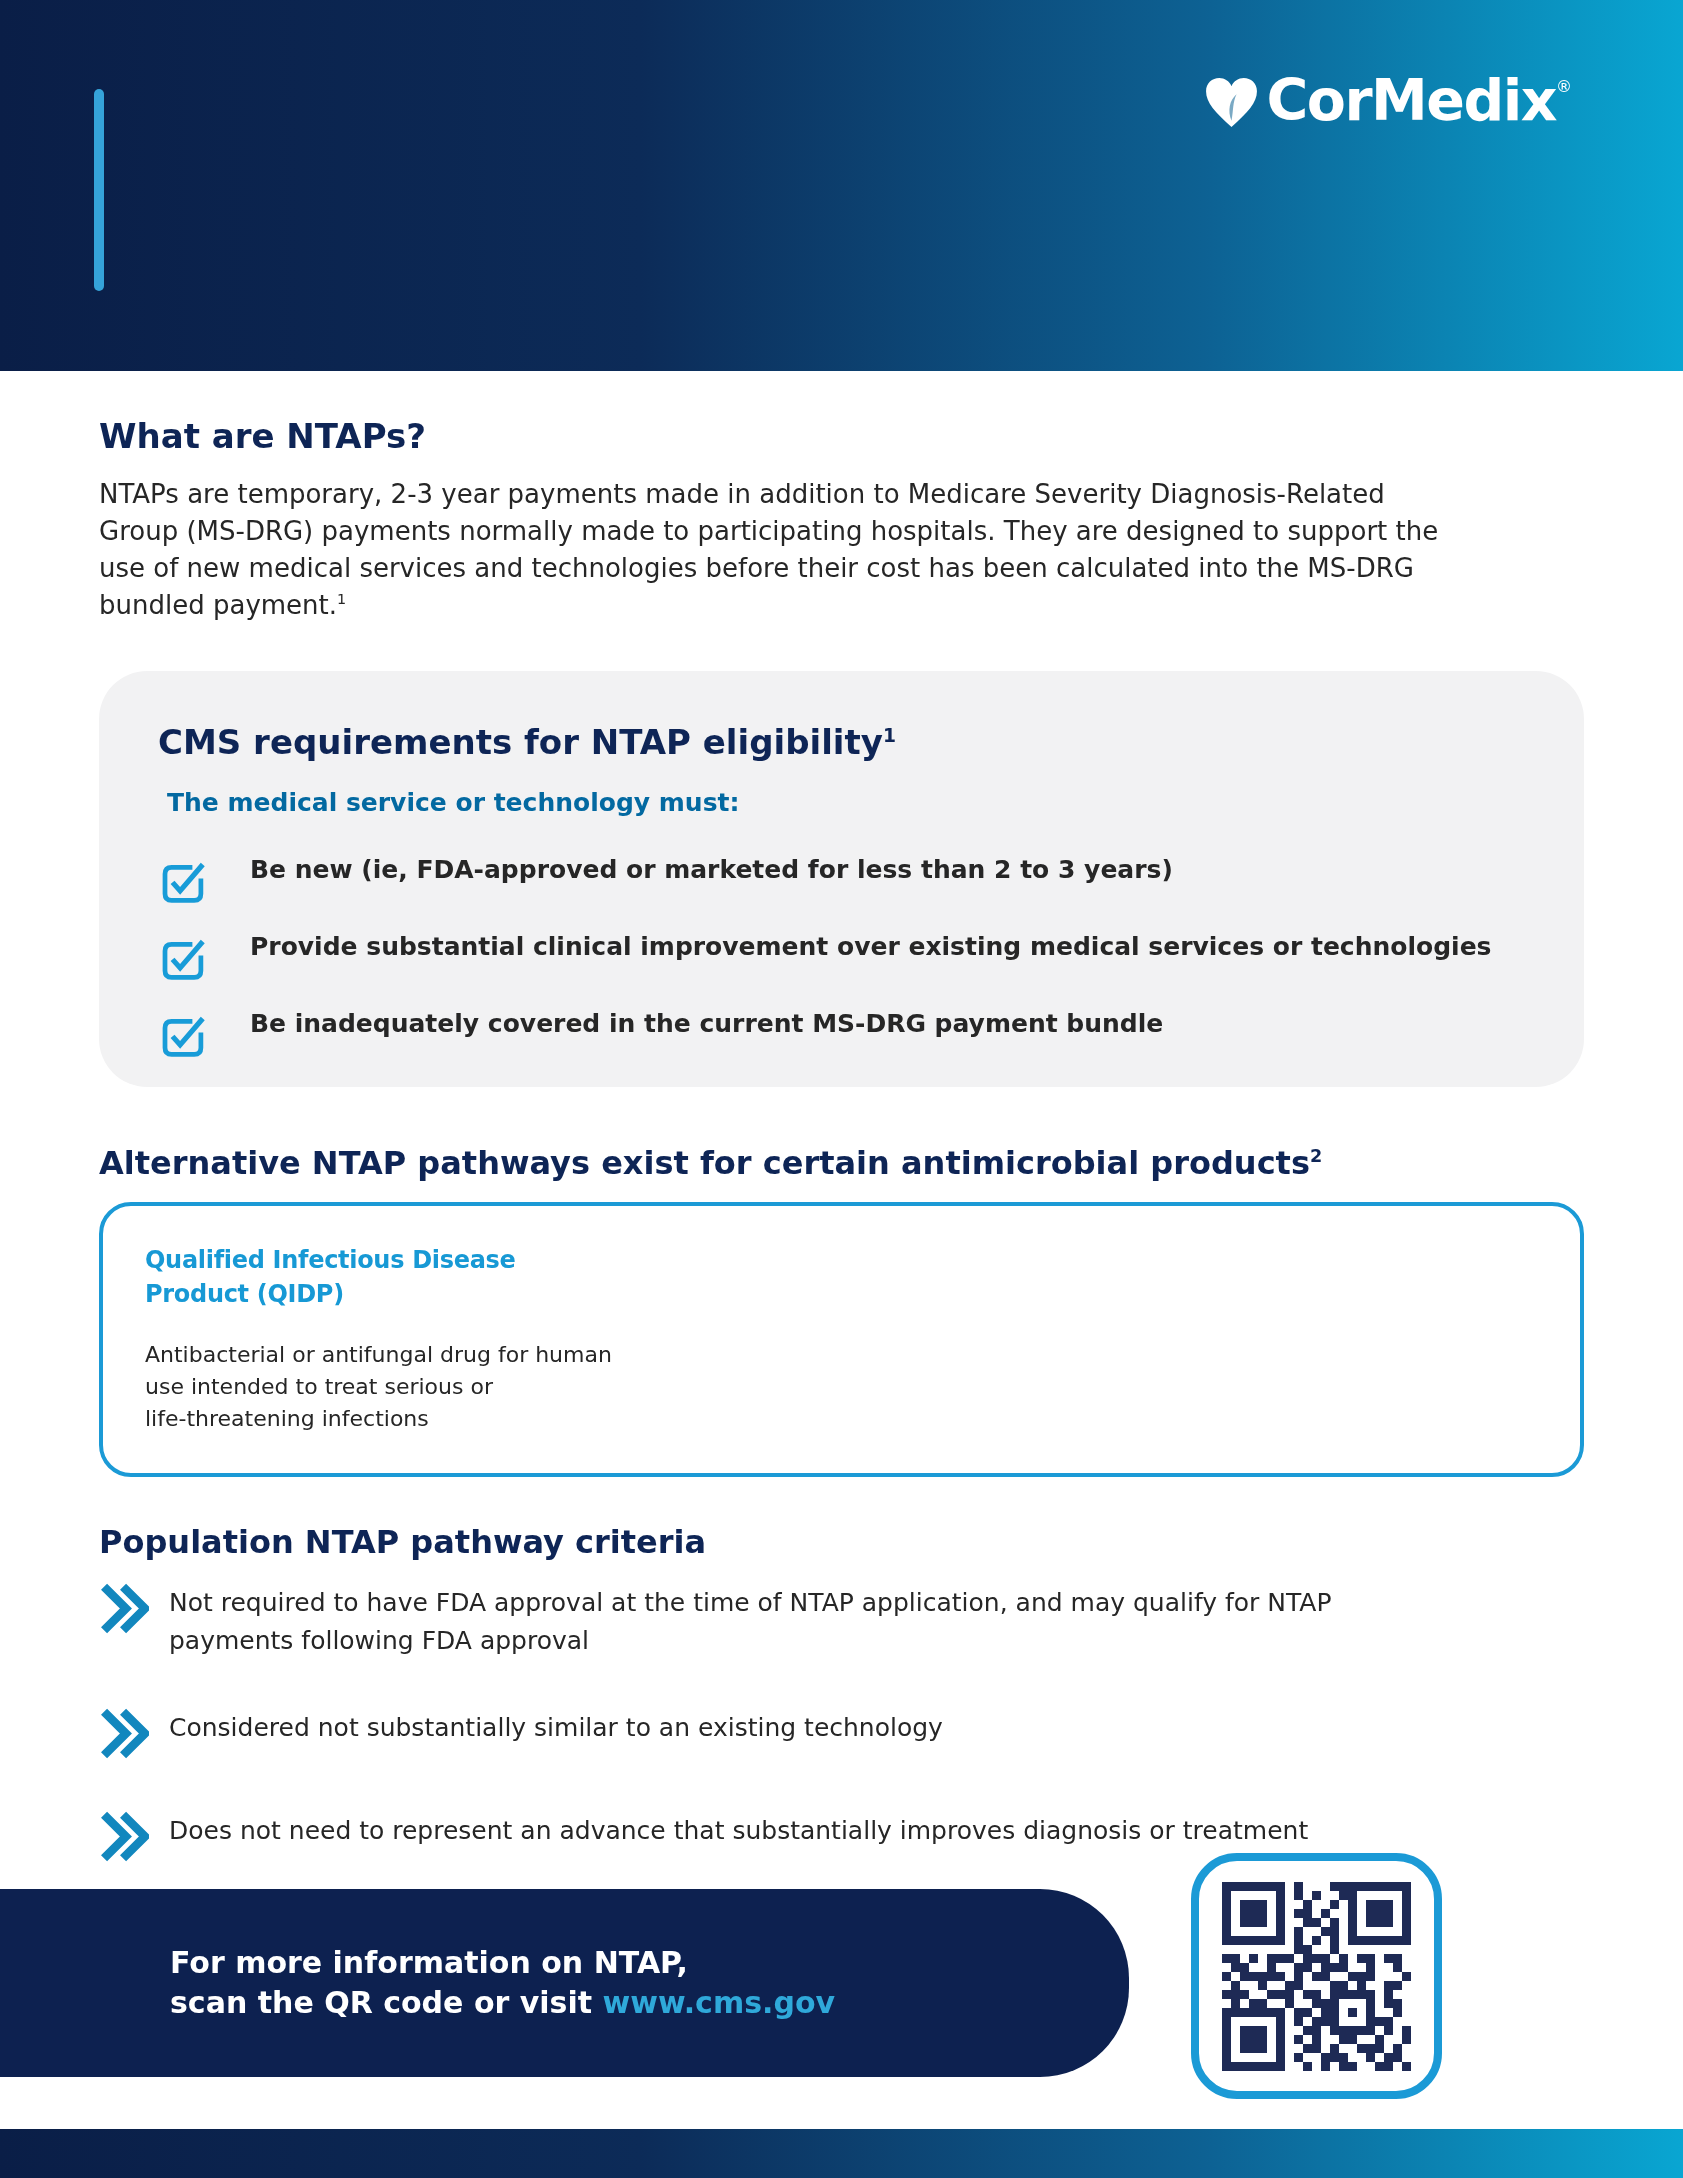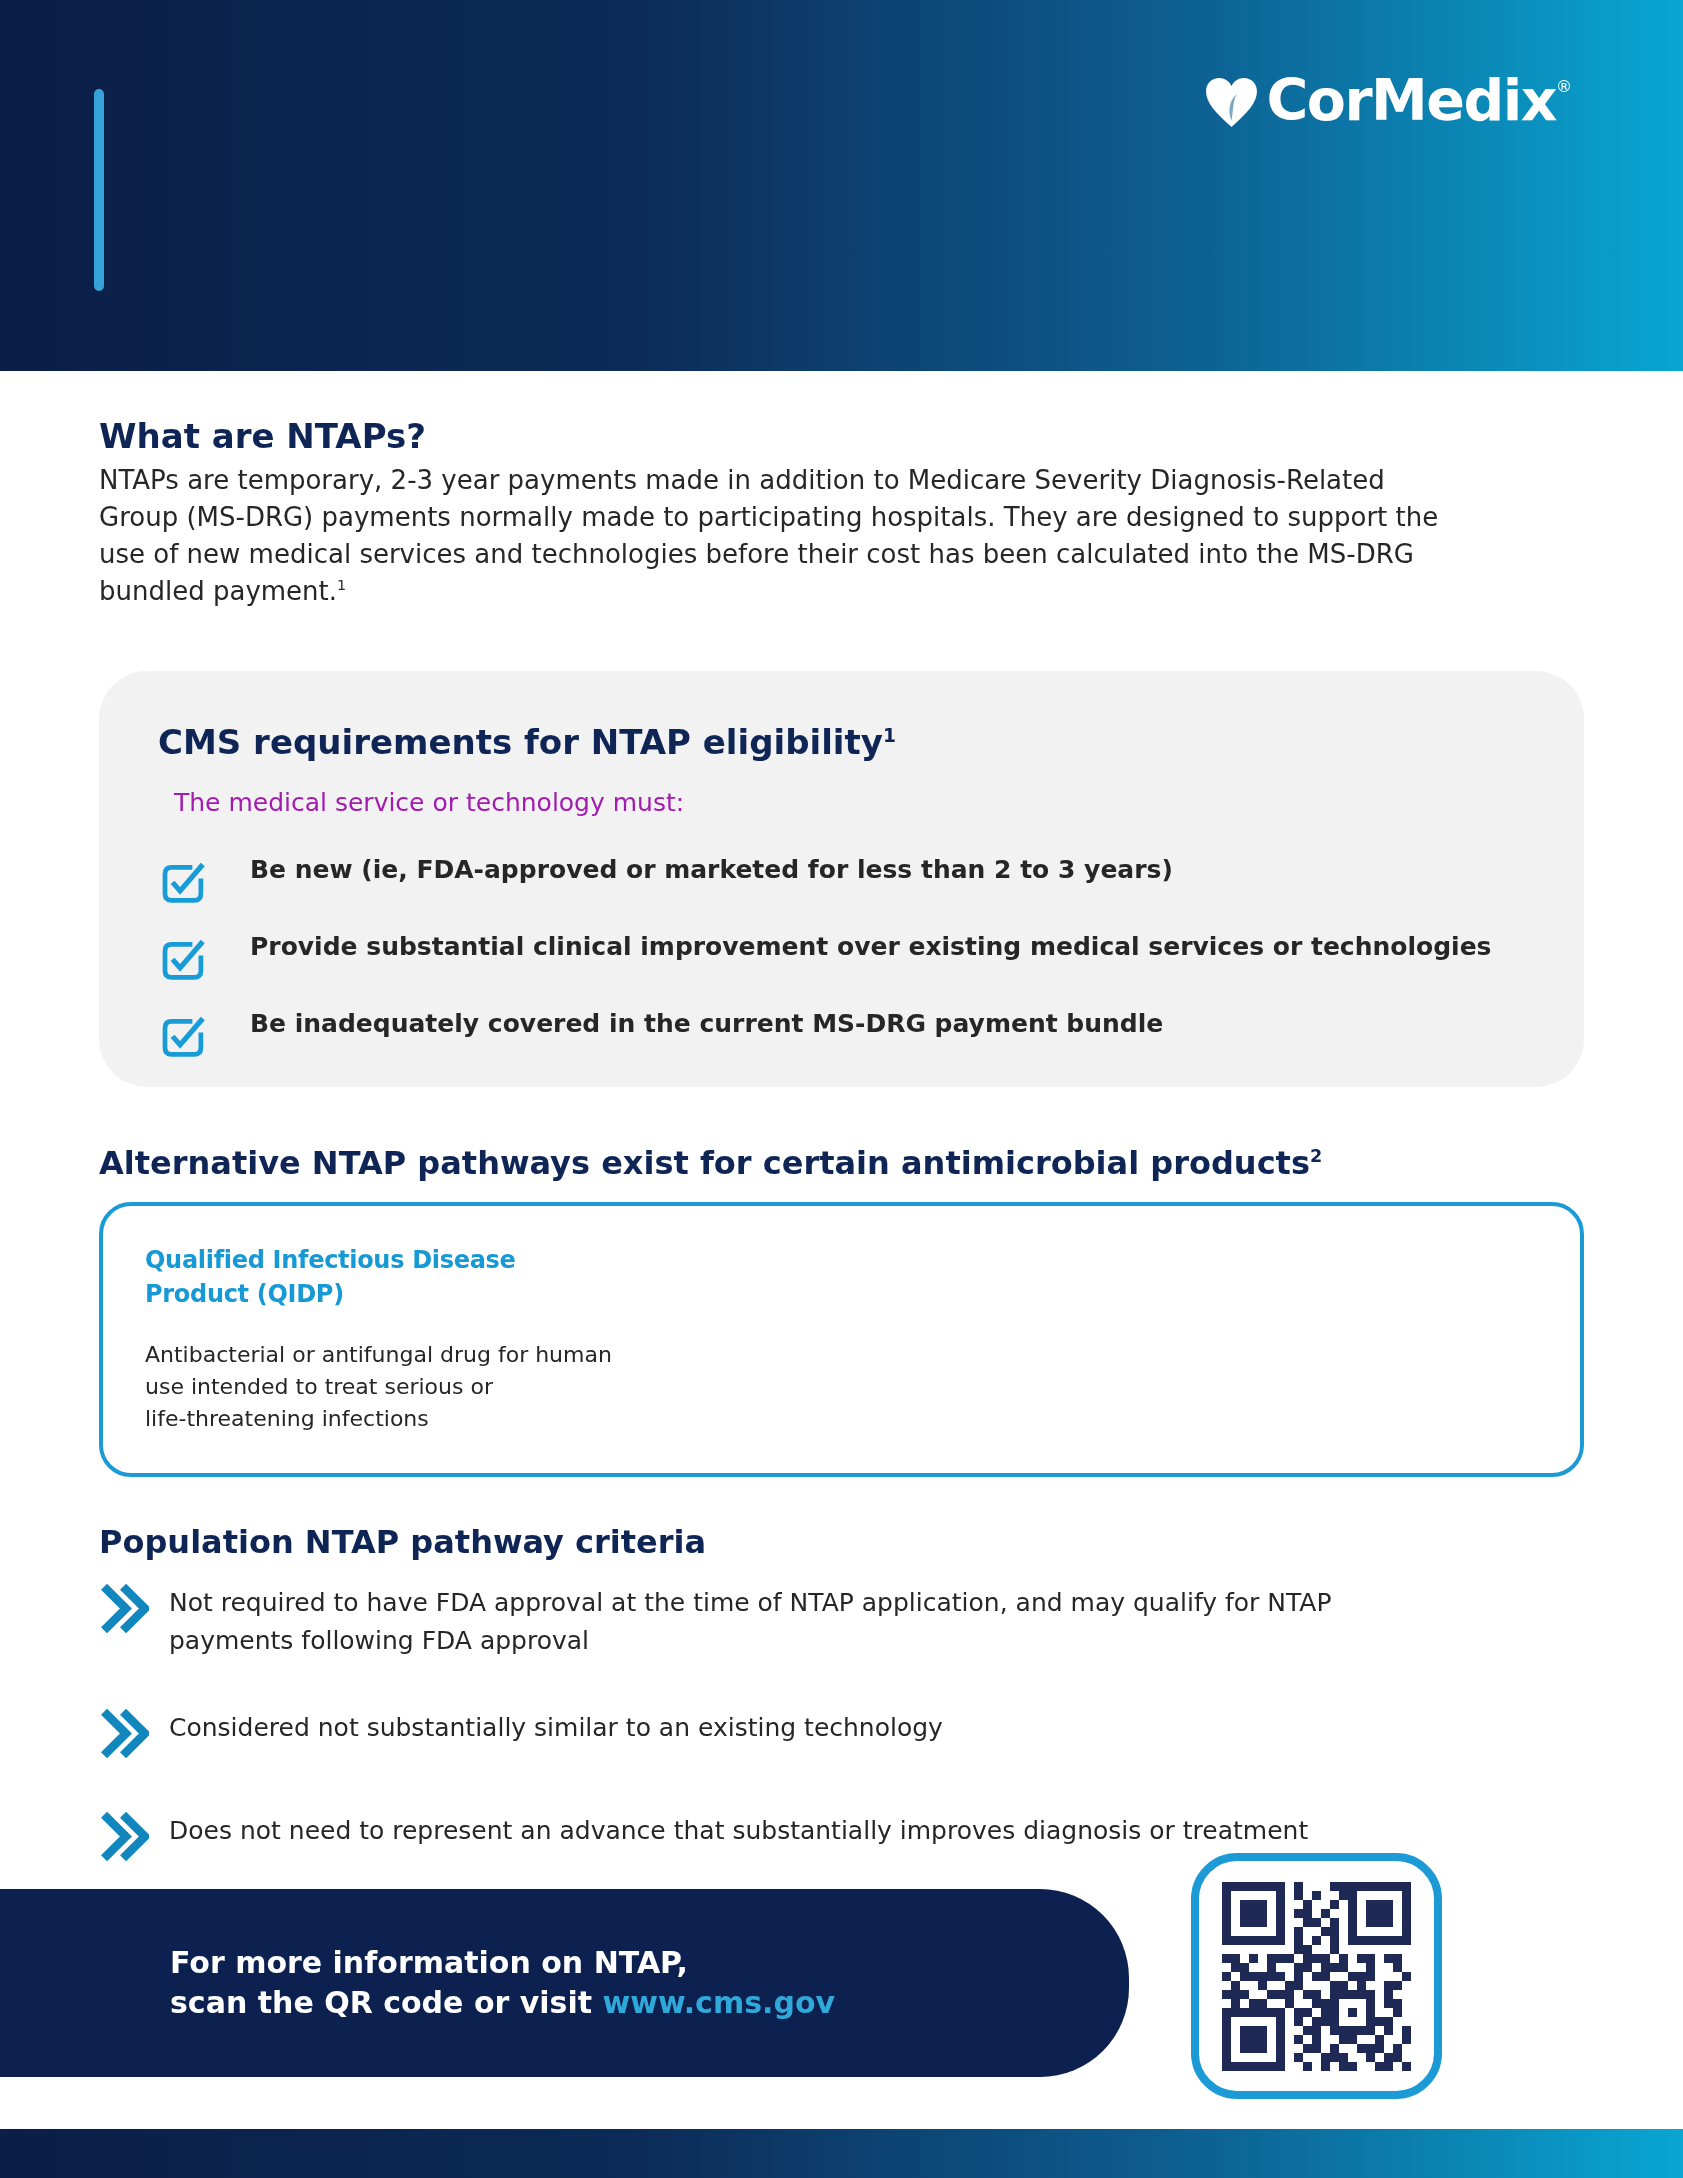--- a/index.html
+++ b/index.html
@@ -24,31 +24,31 @@
   .brand { position:absolute; right:111px; top:71px; display:flex; align-items:flex-start; color:#ffffff; }
   .brand .heart { width:57px; height:55px; margin-right:6px; margin-top:4px; }
   .brand-text { font-size:57px; font-weight:bold; letter-spacing:-1.5px; line-height:59px; }
   .reg-mark { font-size:16px; margin-top:6px; }
 
   
   .section-what { position:absolute; left:99px; top:416px; width:1495px; }
   .h-navy { color:#0e2556; font-weight:bold; margin:0; }
   .section-what h2 { font-size:34px; }
   .body-par {
-    margin:6px 0 0 0; font-size:26px; line-height:1.42; color:#262626;
+    margin:20px 0 0 0; font-size:26px; line-height:1.42; color:#262626;
     white-space:pre-line;
   }
 
   
   .cms-box {
     position:absolute; left:99px; top:671px; width:1485px; height:416px;
     background:#f2f2f3; border-radius:48px; padding:51px 59px; box-sizing:border-box;
   }
   .cms-box h3 { font-size:34px; margin:0; color:#0e2556; font-weight:bold; }
-  .cms-intro { margin:26px 0 0 16px; font-size:25px; color:#a21caf; }
+  .cms-intro { margin:26px 0 0 9px; font-size:25px; color:#0369a1;font-weight:bold; }
   .check-row { display:flex; align-items:flex-start; gap:44px; margin-top:26px;font-weight:bold; }
   .check-row:first-of-type { margin-top:38px; }
   .check-icon { width:48px; height:51px; flex-shrink:0; }
   .check-text { font-size:25px; color:#262626; }
 
   
   .pathways-heading { position:absolute; left:99px; top:1144px; font-size:32px; }
   .cards { position:absolute; left:99px; top:1202px; width:1485px; display:flex; gap:21px; }
   .card {
     flex:1; border:4px solid #1b9ad6; border-radius:32px; padding:38px 42px;

